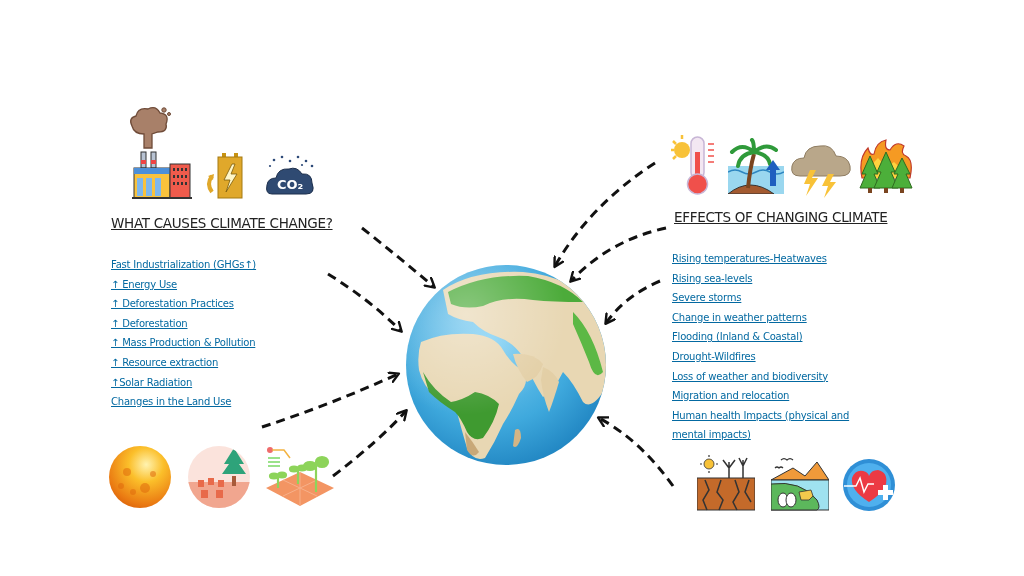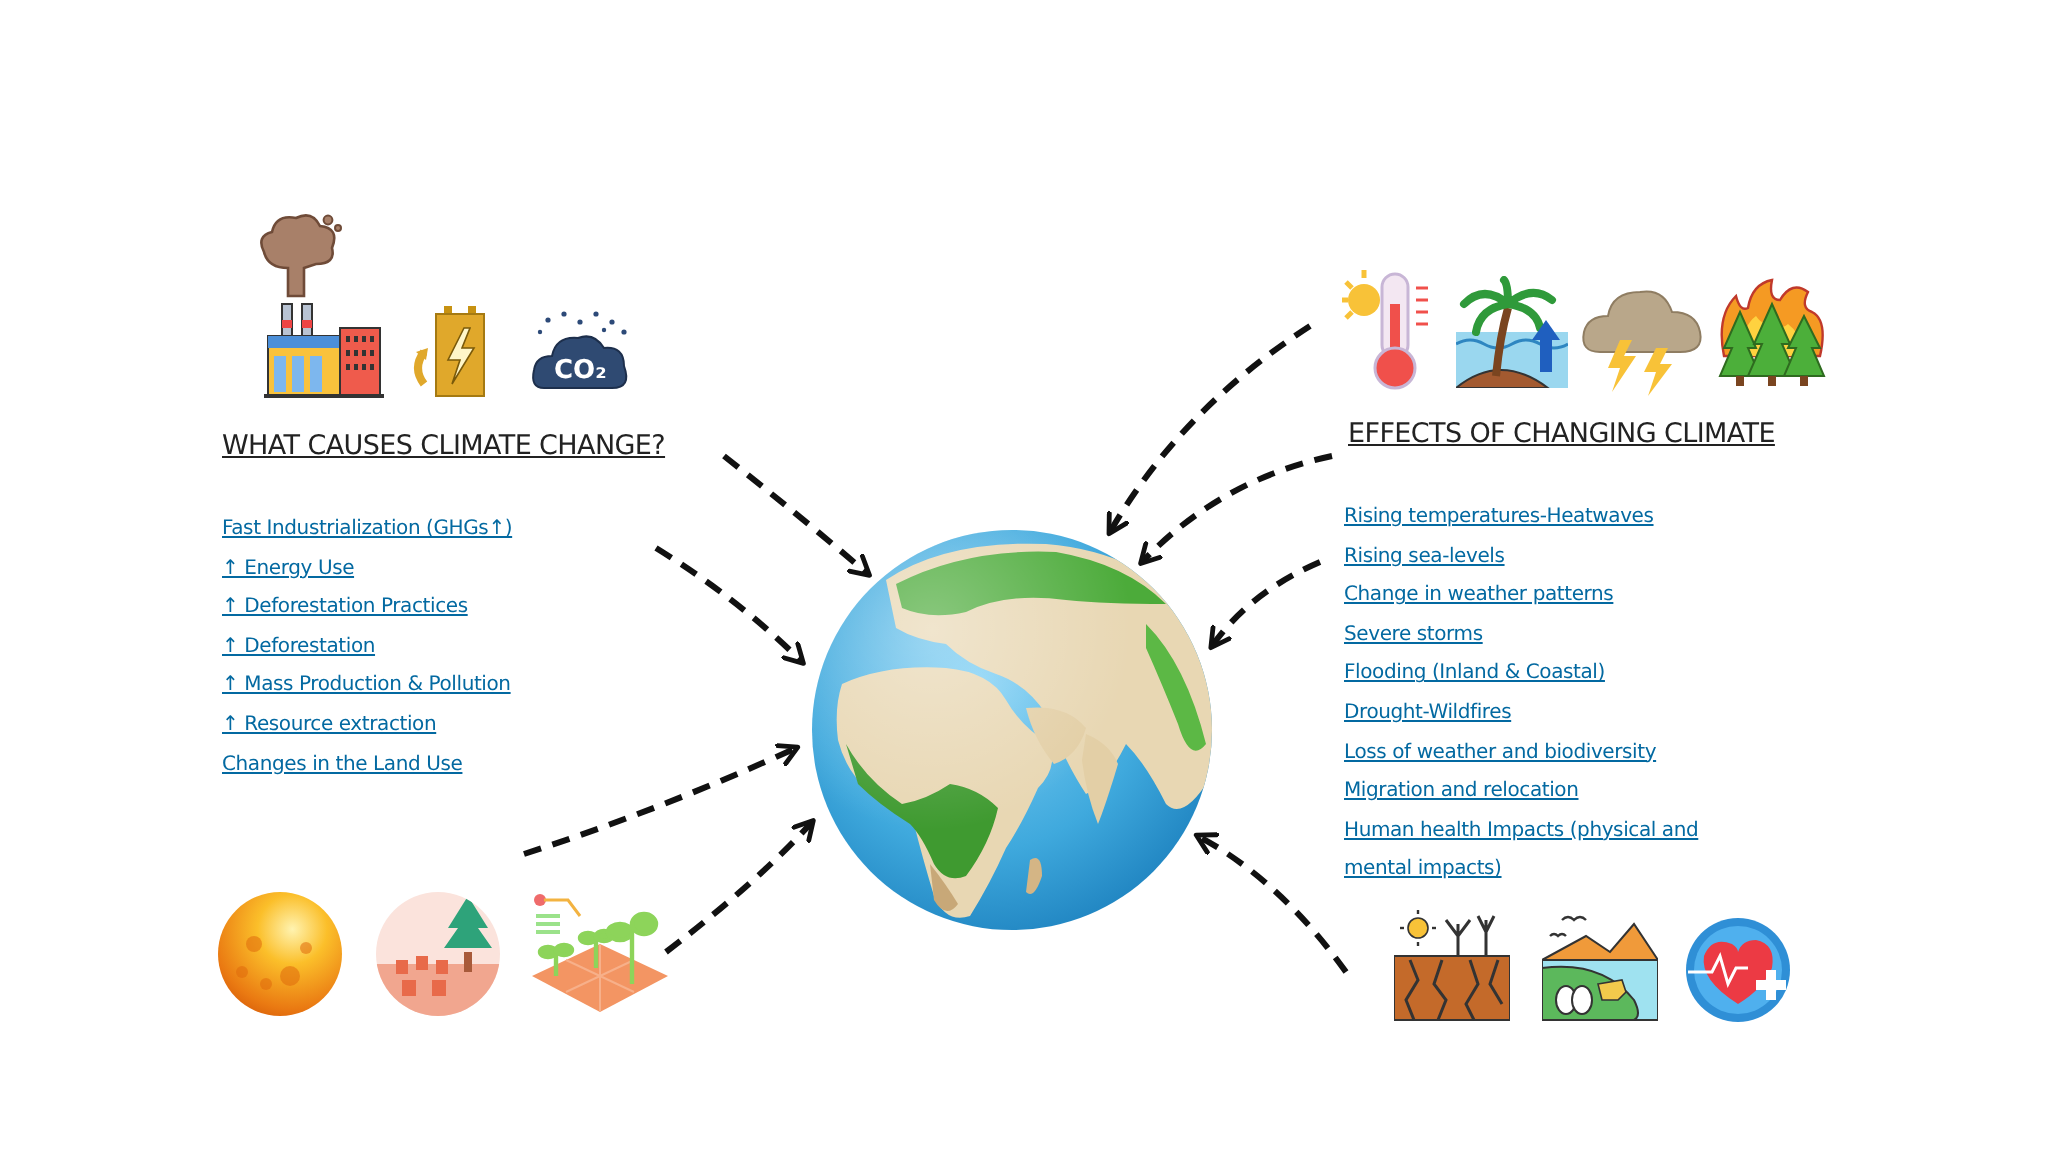--- a/index.html
+++ b/index.html
@@ -89,20 +89,21 @@
 
 <div class="abs heading" style="left:111px;top:215px">WHAT CAUSES CLIMATE CHANGE?</div>
 
 <div class="abs list" style="left:111px;top:255px">
   <div>Fast Industrialization (GHGs↑)</div>
   <div>↑ Energy Use</div>
   <div>↑ Deforestation Practices</div>
   <div>↑ Deforestation</div>
   <div>↑ Mass Production &amp; Pollution</div>
   <div>↑ Resource extraction</div>
+  <div>↑Solar Radiation</div>
   <div>Changes in the Land Use</div>
 </div>
 
 <svg class="icon" style="left:107px;top:444px" width="66" height="66" viewBox="0 0 66 66">
   <defs>
     <radialGradient id="sunG" cx="0.6" cy="0.3" r="0.8">
       <stop offset="0" stop-color="#fff3b0"></stop>
         <stop offset="0.35" stop-color="#fbbf2a"></stop>
         <stop offset="0.8" stop-color="#ea7a12"></stop>
         <stop offset="1" stop-color="#d65a08"></stop>
@@ -237,22 +238,22 @@
       <rect x="26" y="50" width="4" height="5"></rect>
       <rect x="42" y="50" width="4" height="5"></rect>
     </g>
 </svg>
 
 <div class="abs heading" style="left:674px;top:209px">EFFECTS OF CHANGING CLIMATE</div>
 
 <div class="abs list" style="left:672px;top:249px">
   <div>Rising temperatures-Heatwaves</div>
   <div>Rising sea-levels</div>
+  <div>Severe storms</div>
   <div>Change in weather patterns</div>
-  <div>Severe storms</div>
   <div>Flooding (Inland &amp; Coastal)</div>
   <div>Drought-Wildfires</div>
   <div>Loss of weather and biodiversity</div>
   <div>Migration and relocation</div>
   <div>Human health Impacts (physical and</div>
   <div>mental impacts)</div>
 </div>
 
 <svg class="icon" style="left:697px;top:454px" width="58" height="58" viewBox="0 0 58 58">
   <circle cx="12" cy="10" r="5" fill="#f8c238" stroke="#333" stroke-width="0.8"></circle>

